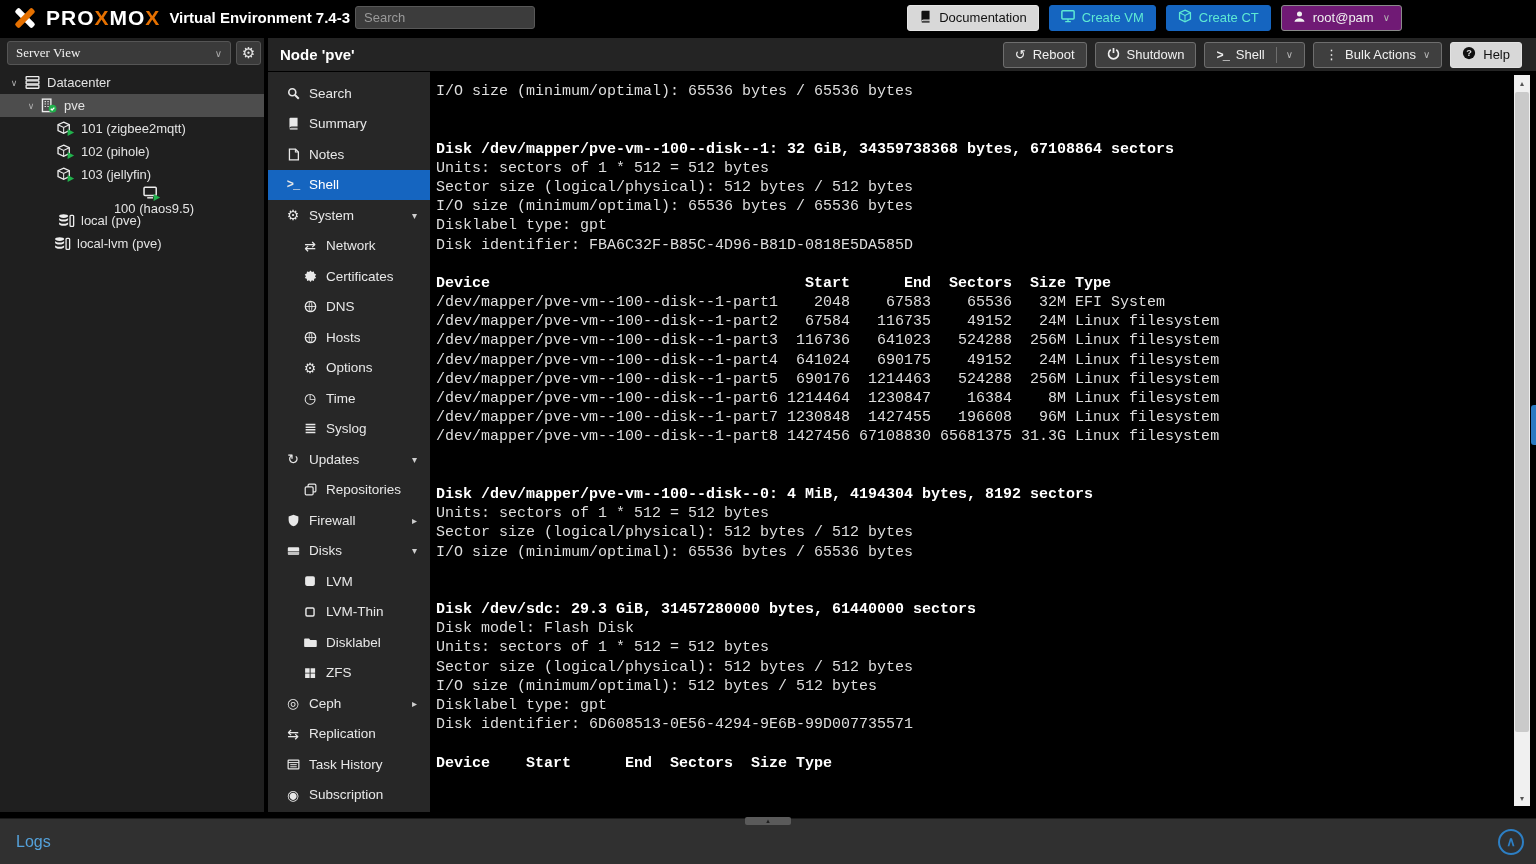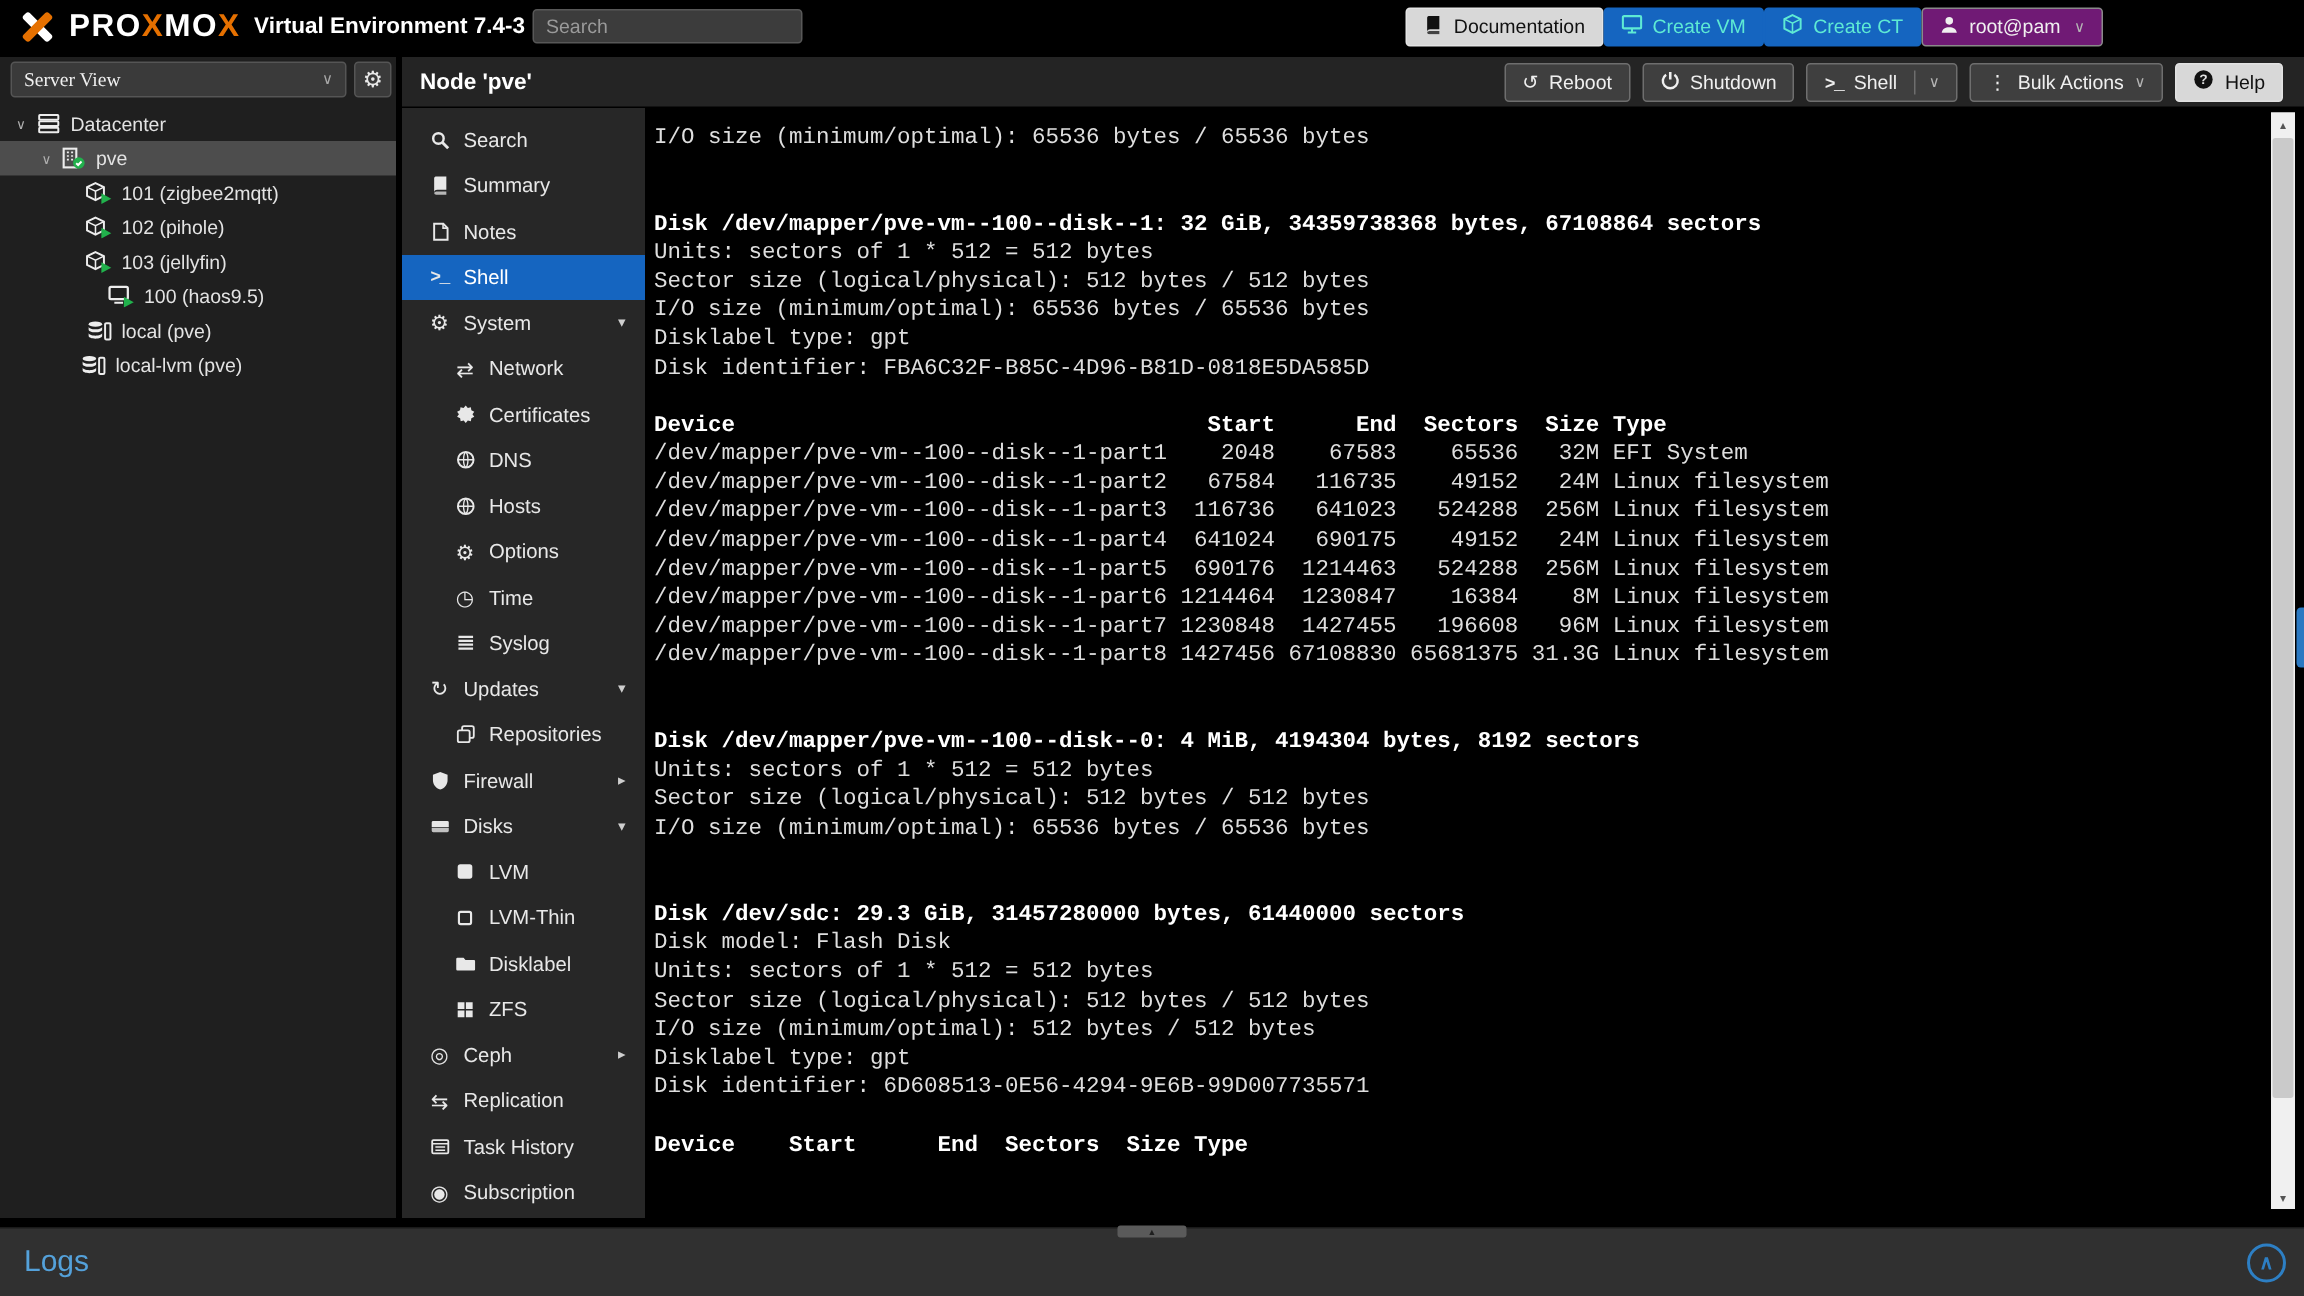--- a/index.html
+++ b/index.html
@@ -11,21 +11,21 @@
   #logo { display:flex; align-items:center; margin-left:10px; }
   #logo-mark { position:relative; width:30px; height:24px; margin-right:6px; }
   #logo-mark .bar { position:absolute; left:3px; top:9px; width:24px; height:6px; border-radius:2px; }
   #logo-mark .bar.w { background:#fff; transform:rotate(45deg); }
   #logo-mark .bar.o { background:#e57000; transform:rotate(-45deg); }
   #logo-text { font-size:21px; font-weight:bold; letter-spacing:1px; color:#fff; }
   #logo-text .ox { color:#e57000; }
   #subtitle { margin-left:9px; font-size:15px; font-weight:bold; color:#fff; }
   #global-search { position:absolute; left:355px; top:6px; width:180px; height:23px; background:#3c3c3c; border:1px solid #585858; border-radius:3px; color:#cfcfcf; font-size:13px; padding:0 8px; outline:none; }
   #global-search::placeholder { color:#9a9a9a; }
-  #topbar-actions { margin-left:auto; margin-right:6px; display:flex; gap:0; align-items:center; }
+  #topbar-actions { margin-left:auto; margin-right:6px; display:flex; gap:10px; align-items:center; }
   .tb-btn { display:flex; align-items:center; gap:7px; height:26px; padding:0 11px; border-radius:3px; font-size:13px; border:1px solid transparent; cursor:pointer; font-family:inherit; }
   .tb-btn.light { background:#d8d8d8; color:#111; border-color:#e4e4e4; }
   .tb-btn.blue  { background:#1565c0; color:#5eead4; border-color:#1565c0; }
   .tb-btn.dark  { background:#701a75; color:#f0f0f0; border-color:#8a8a8a; }
   .tb-btn .caret { font-size:10px; color:#b5b5b5; margin-left:2px; }
 
   
   #tree-panel { position:absolute; left:0; top:38px; width:264px; bottom:52px; background:#1f1f1f; }
   #view-row { display:flex; gap:5px; padding:3px 3px 0 7px; align-items:center; }
   #view-combo { flex:1; height:24px; background:#3a3a3a; border:1px solid #555; border-radius:3px; display:flex; align-items:center; padding:0 8px; font-size:13px; color:#f0f0f0; cursor:pointer;font-family:Liberation Serif, serif; }
@@ -68,21 +68,21 @@
   #scrollbar { position:absolute; right:6px; top:3px; width:16px; bottom:6px; background:#f0f0f0; }
   .sb-arrow { position:absolute; left:0; width:16px; height:16px; background:#f0f0f0; color:#555; font-size:8px; display:flex; align-items:center; justify-content:center; cursor:pointer; }
   #sb-up { top:0; } #sb-down { bottom:0; }
   #sb-thumb { position:absolute; left:1px; width:14px; top:17px; height:640px; background:#cacaca; border-radius:2px; cursor:pointer; }
 
   
   #edge-splitter { position:absolute; right:0; top:405px; width:5px; height:40px; background:#2b79c2; border-radius:3px 0 0 3px; cursor:col-resize; }
 
   
   #statusbar { position:absolute; left:0; bottom:0; width:1536px; height:46px; background:#303030; border-top:1px solid #1a1a1a; display:flex; align-items:center; }
-  #logs-label { margin-left:16px; font-size:20px; color:#54a1da; }
+  #logs-label { margin-left:16px; font-size:16px; color:#54a1da; }
   #logs-expand { margin-left:auto; margin-right:12px; width:26px; height:26px; border:2px solid #2d7fc4; border-radius:50%; color:#2d7fc4; font-size:13px; font-weight:bold; display:flex; align-items:center; justify-content:center; cursor:pointer; }
   #bottom-splitter { position:absolute; left:745px; top:817px; width:46px; height:8px; background:#5a5a5a; border-radius:2px; display:flex; align-items:center; justify-content:center; color:#1e1e1e; font-size:7px; cursor:row-resize; }
 </style>
 </head>
 <body>
 
 <div id="topbar">
   <div id="logo">
     <div id="logo-mark">
       <div class="bar w"></div>
@@ -187,21 +187,21 @@
         <span class="tw"></span>
         <span class="icn">
           <svg viewBox="0 0 19 16" width="18" height="15">
             <path d="M7 1.2l6 2.8v6.3L7 13.2 1 10.3V4z" fill="none" stroke="currentColor" stroke-width="1.4"></path>
             <path d="M1 4l6 2.9L13 4M7 6.9v6.3" stroke="currentColor" stroke-width="1.1" fill="none"></path>
             <path d="M11.2 8.4l7 3.8-7 3.8z" fill="#21b14c"></path>
           </svg>
         </span>
         <span>103 (jellyfin)</span>
       </div>
-      <div class="tree-row" style="padding-left: 55px;">
+      <div class="tree-row" style="padding-left: 44px; flex-direction: column;">
         <span class="tw"></span>
         <span class="icn">
           <svg viewBox="0 0 19 16" width="18" height="15">
             <rect x="1" y="1.4" width="13" height="8.6" rx="1" fill="none" stroke="currentColor" stroke-width="1.6"></rect>
             <path d="M4.4 12.6h6.2" stroke="currentColor" stroke-width="1.5"></path>
             <path d="M11.2 8.4l7 3.8-7 3.8z" fill="#21b14c"></path>
           </svg>
         </span>
         <span>100 (haos9.5)</span>
       </div>

